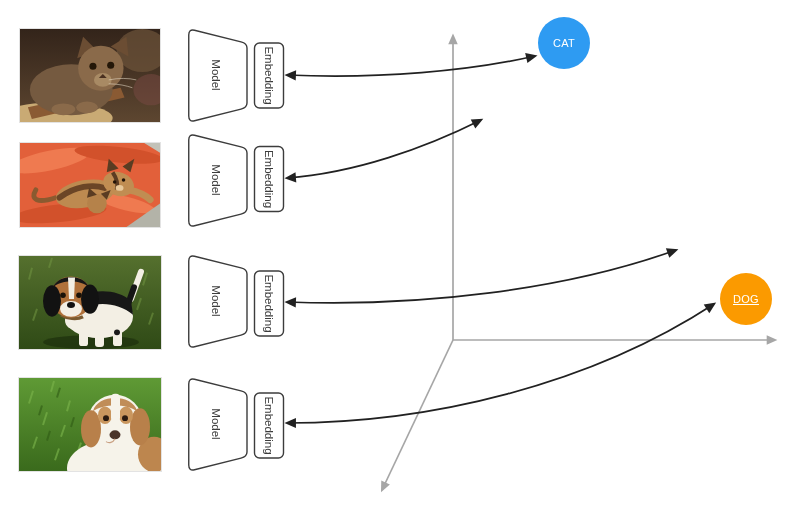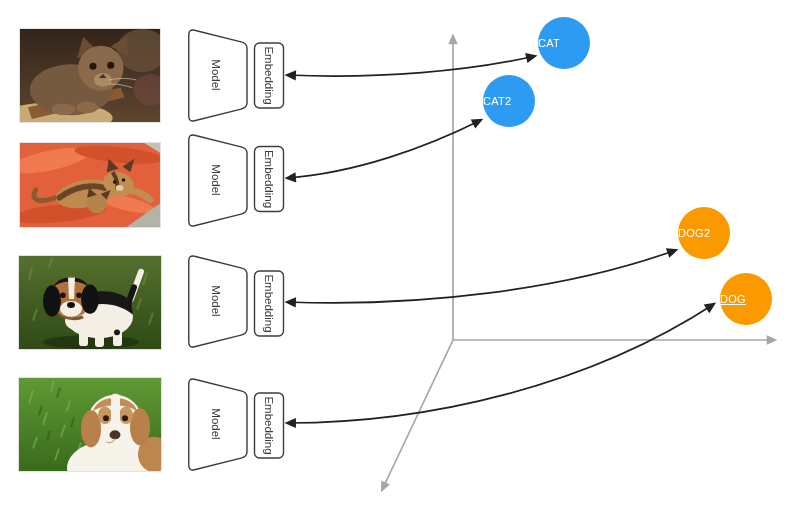--- a/index.html
+++ b/index.html
@@ -9,21 +9,21 @@
   }
   .photo{
     position:absolute;box-sizing:border-box;border:1px solid #e3e3e3;
     background:#777;overflow:hidden;
   }
   .photo svg{display:block;width:100%;height:100%;}
   .overlay{position:absolute;left:0;top:0;}
   .shape-text{font-size:11.5px;fill:#3c3c3c;}
   .point{
     position:absolute;width:52px;height:52px;border-radius:50%;
-    display:flex;align-items:center;
+    display:flex;align-items:center;justify-content:center;
     color:#ffffff;font-size:11px;letter-spacing:0.3px;
   }
 </style>
 </head>
 <body>
 
 <div class="canvas">
 
   <div class="photo" style="left:19px;top:28px;width:142px;height:95px;">
     <svg viewBox="0 0 142 95" preserveAspectRatio="none">
@@ -191,23 +191,17 @@
       <path d="M 287,75 C 380,79 470,71 535,56" marker-start="url(#m-dark)" marker-end="url(#m-dark)"></path>
       <path d="M 287,178 C 355,173 425,148 481,120" marker-start="url(#m-dark)" marker-end="url(#m-dark)"></path>
       <path d="M 287,302 C 420,307 565,290 676,250" marker-start="url(#m-dark)" marker-end="url(#m-dark)"></path>
       <path d="M 287,423 C 430,423 590,385 714,304" marker-start="url(#m-dark)" marker-end="url(#m-dark)"></path>
     </g>
   </svg>
 
   <div class="point" style="left: 538px; top: 17px; background-color: rgb(46, 155, 242);">
     <span>CAT</span>
   </div>
-  <div class="point" style="left: 483px; top: 75px; background-color: rgb(46, 155, 242);">
-    <span>CAT2</span>
-  </div>
-  <div class="point" style="left: 678px; top: 207px; background-color: rgb(251, 154, 0);">
-    <span>DOG2</span>
-  </div>
   <div class="point" style="left: 720px; top: 273px; background-color: rgb(251, 154, 0); text-decoration: underline;">
     <span>DOG</span>
   </div>
 
 </div>
 
 </body></html>

